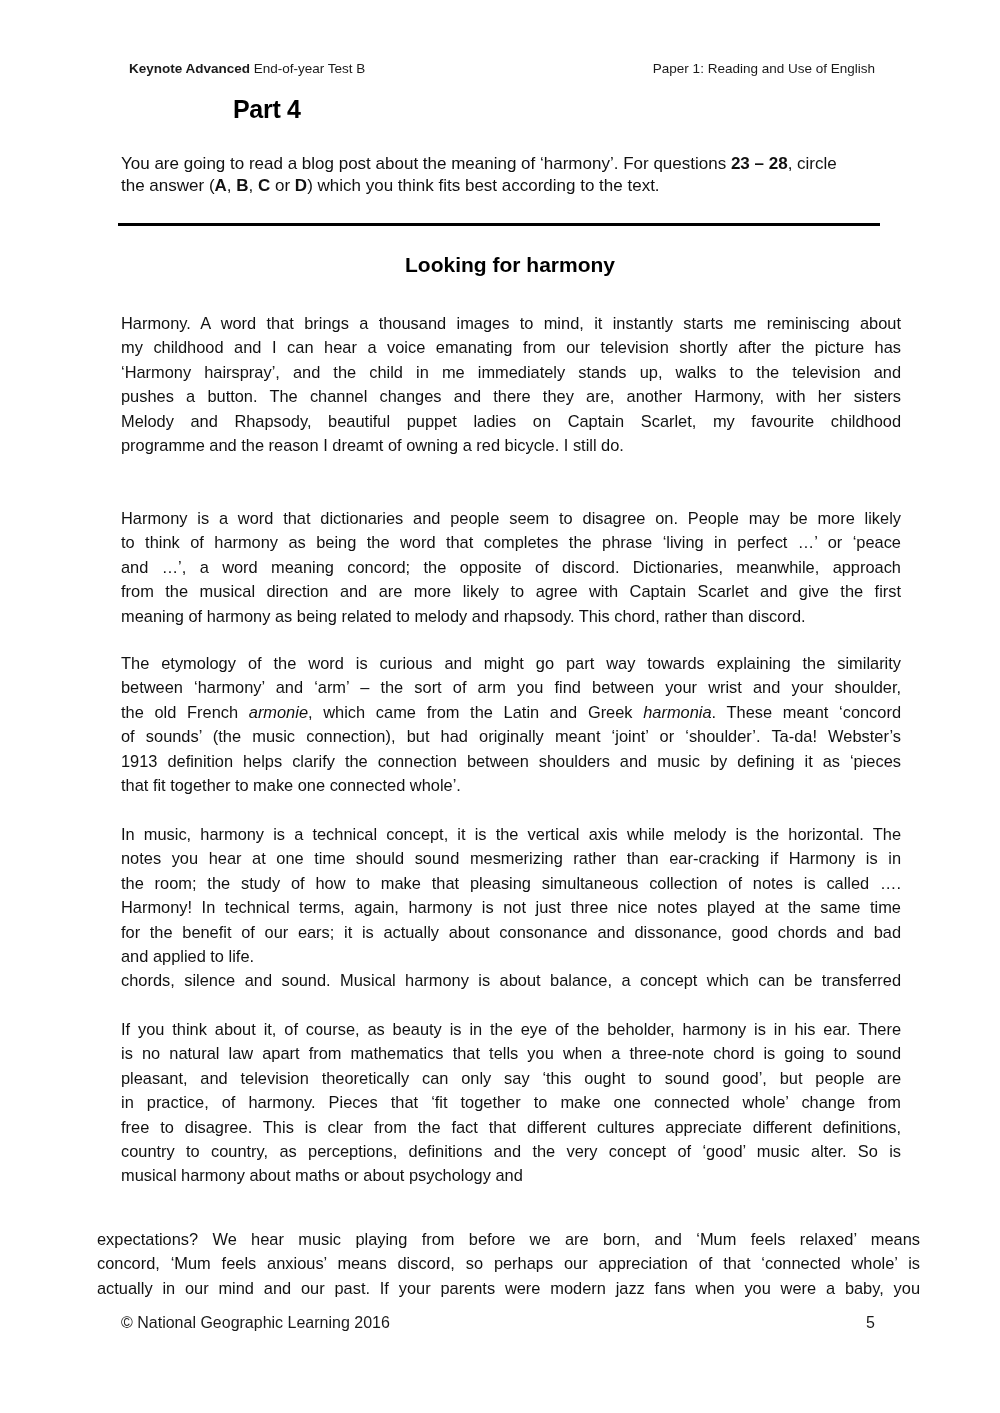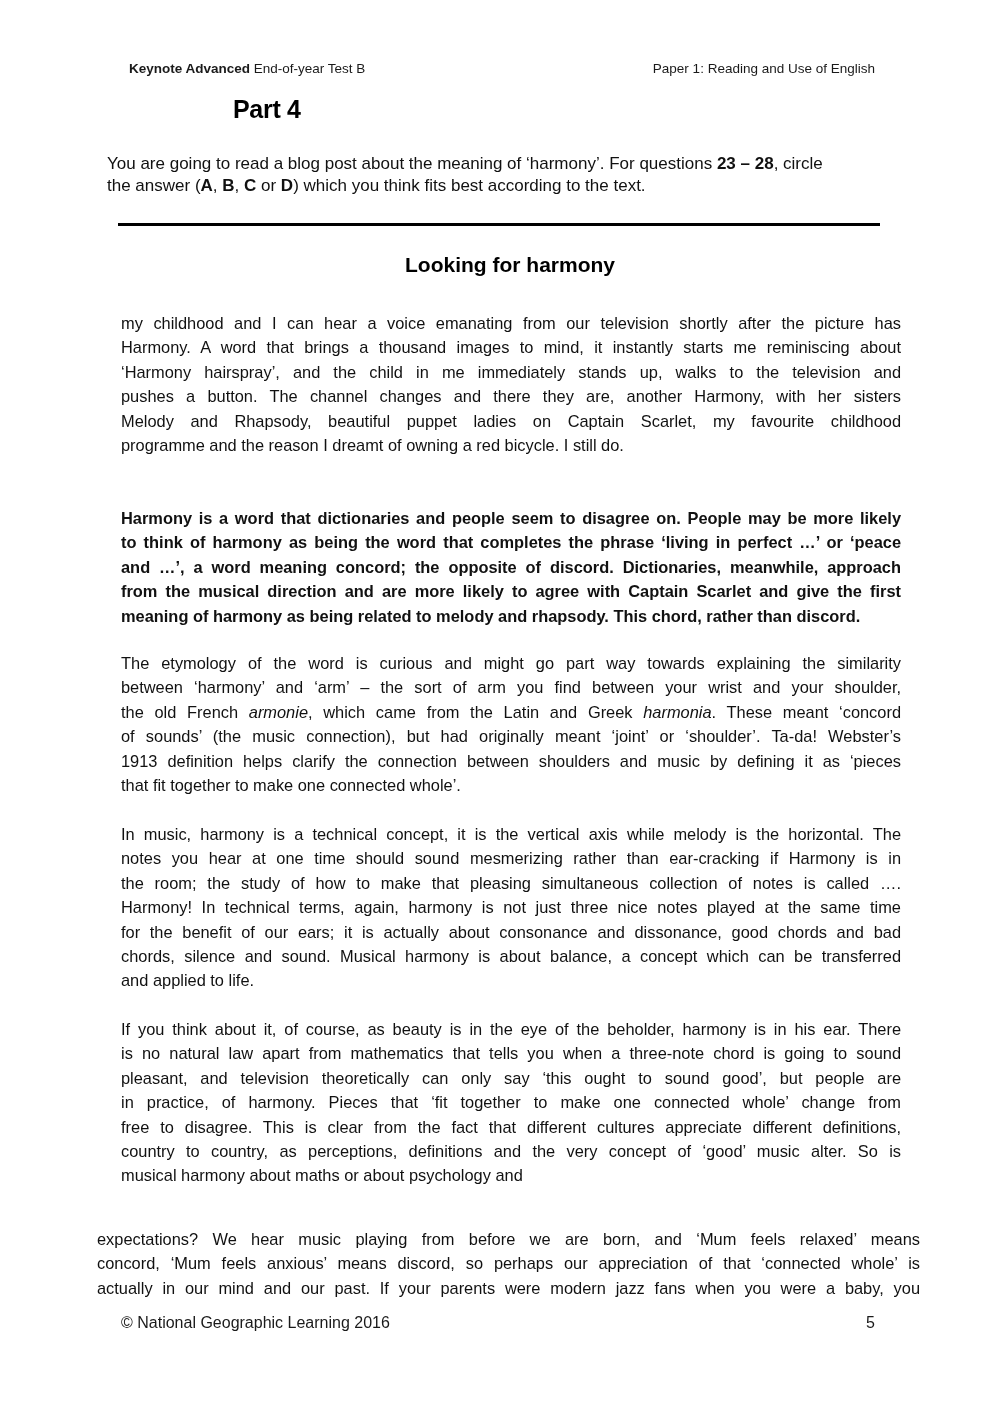--- a/index.html
+++ b/index.html
@@ -2,21 +2,21 @@
 <html><head>
 <meta charset="utf-8">
 <style>
   html, body { margin:0; padding:0; background:#ffffff; }
   body { width:1000px; height:1413px; position:relative; overflow:hidden; color:#111; }
   .hdr { position:absolute; top:61px; font-family:"Liberation Sans", sans-serif; font-size:13.5px; color:#1a1a1a; }
   .hdr-left { left:129px;text-align:center; }
   .hdr-right { right:125px; }
   .hdr b { font-weight:bold; }
   .part { position:absolute; left:233px; top:95px; font-family:"Liberation Sans", sans-serif; font-size:25px; font-weight:bold; color:#000; letter-spacing:-0.3px; }
-  .instr { position:absolute; left:107px; top:153px; width:740px; font-family:"Liberation Sans", sans-serif; font-size:17px; line-height:22px; color:#111; }
+  .instr { position:absolute; left:121px; top:153px; width:740px; font-family:"Liberation Sans", sans-serif; font-size:17px; line-height:22px; color:#111; }
   .rule { position:absolute; left:118px; top:223px; width:762px; height:3px; background:#000; }
   .title { position:absolute; left:0; width:1020px; text-align:center; top:253px; font-family:"Liberation Sans", sans-serif; font-size:21px; font-weight:bold; color:#000; }
   .para { position:absolute; font-family:"Liberation Sans", sans-serif; font-size:16.4px; color:#111; }
   .line { display:block; height:24.4px; line-height:24.4px; white-space:nowrap; text-align:justify; text-align-last:justify; }
   .line.last { text-align-last:left; }
   .body-col { left:121px; width:780px; }
   .over-col { left:97px; width:823px; }
   i { font-style:italic; }
   .footer { position:absolute; top:1314px; font-family:"Liberation Sans", sans-serif; font-size:16px; color:#1a1a1a; }
   .footer-left { left:121px; }
@@ -30,29 +30,29 @@
 
 <div class="part">Part 4</div>
 
 <div class="instr"><span>You are going to read a blog post about the meaning of ‘harmony’. For questions </span><b>23 – 28</b><span>, circle the answer (</span><b>A</b><span>, </span><b>B</b><span>, </span><b>C</b><span> or </span><b>D</b><span>) which you think fits best according to the text.</span></div>
 
 <div class="rule"></div>
 
 <div class="title">Looking for harmony</div>
 
 <div class="para body-col" style="top:311px;">
+  <span class="line">Harmony. A word that brings a thousand images to mind, it instantly starts me reminiscing about</span>
   <span class="line">my childhood and I can hear a voice emanating from our television shortly after the picture has</span>
-  <span class="line">Harmony. A word that brings a thousand images to mind, it instantly starts me reminiscing about</span>
   <span class="line">‘Harmony hairspray’, and the child in me immediately stands up, walks to the television and</span>
   <span class="line">pushes a button. The channel changes and there they are, another Harmony, with her sisters</span>
   <span class="line">Melody and Rhapsody, beautiful puppet ladies on Captain Scarlet, my favourite childhood</span>
   <span class="line last">programme and the reason I dreamt of owning a red bicycle. I still do.</span>
 </div>
 
-<div class="para body-col" style="top:506px;font-weight:bold;">
+<div class="para body-col" style="top:506px;">
   <span class="line">Harmony is a word that dictionaries and people seem to disagree on. People may be more likely</span>
   <span class="line">to think of harmony as being the word that completes the phrase ‘living in perfect …’ or ‘peace</span>
   <span class="line">and …’, a word meaning concord; the opposite of discord. Dictionaries, meanwhile, approach</span>
   <span class="line">from the musical direction and are more likely to agree with Captain Scarlet and give the first</span>
   <span class="line last">meaning of harmony as being related to melody and rhapsody. This chord, rather than discord.</span>
 </div>
 
 <div class="para body-col" style="top:651px;">
   <span class="line">The etymology of the word is curious and might go part way towards explaining the similarity</span>
   <span class="line">between ‘harmony’ and ‘arm’ – the sort of arm you find between your wrist and your shoulder,</span>
@@ -61,22 +61,22 @@
   <span class="line">1913 definition helps clarify the connection between shoulders and music by defining it as ‘pieces</span>
   <span class="line last">that fit together to make one connected whole’.</span>
 </div>
 
 <div class="para body-col" style="top:822px;">
   <span class="line">In music, harmony is a technical concept, it is the vertical axis while melody is the horizontal. The</span>
   <span class="line">notes you hear at one time should sound mesmerizing rather than ear-cracking if Harmony is in</span>
   <span class="line">the room; the study of how to make that pleasing simultaneous collection of notes is called ….</span>
   <span class="line">Harmony! In technical terms, again, harmony is not just three nice notes played at the same time</span>
   <span class="line">for the benefit of our ears; it is actually about consonance and dissonance, good chords and bad</span>
+  <span class="line last">and applied to life.</span>
   <span class="line">chords, silence and sound. Musical harmony is about balance, a concept which can be transferred</span>
-  <span class="line last">and applied to life.</span>
 </div>
 
 <div class="para body-col" style="top:1017px;">
   <span class="line">If you think about it, of course, as beauty is in the eye of the beholder, harmony is in his ear. There</span>
   <span class="line">is no natural law apart from mathematics that tells you when a three-note chord is going to sound</span>
   <span class="line">pleasant, and television theoretically can only say ‘this ought to sound good’, but people are</span>
   <span class="line">in practice, of harmony. Pieces that ‘fit together to make one connected whole’ change from</span>
   <span class="line">free to disagree. This is clear from the fact that different cultures appreciate different definitions,</span>
   <span class="line">country to country, as perceptions, definitions and the very concept of ‘good’ music alter. So is</span>
   <span class="line last">musical harmony about maths or about psychology and</span>

